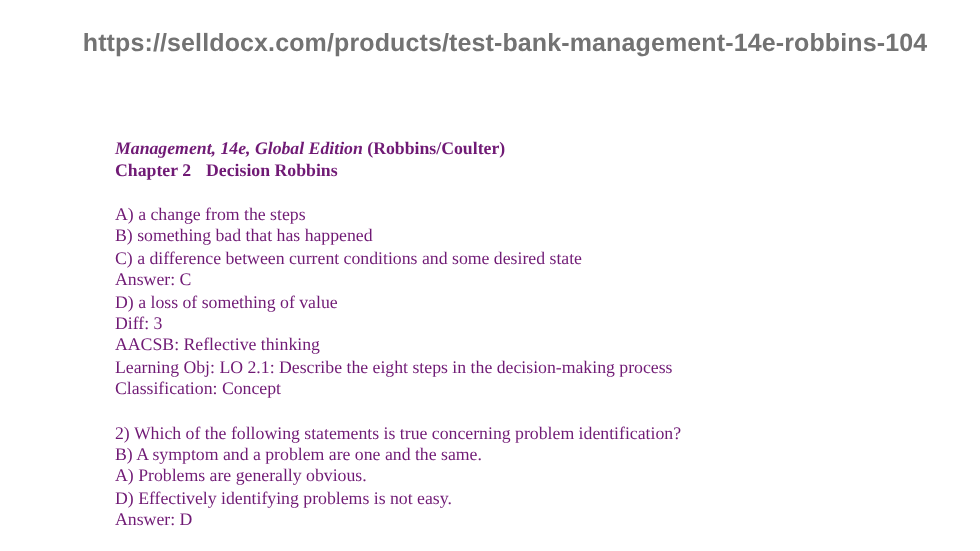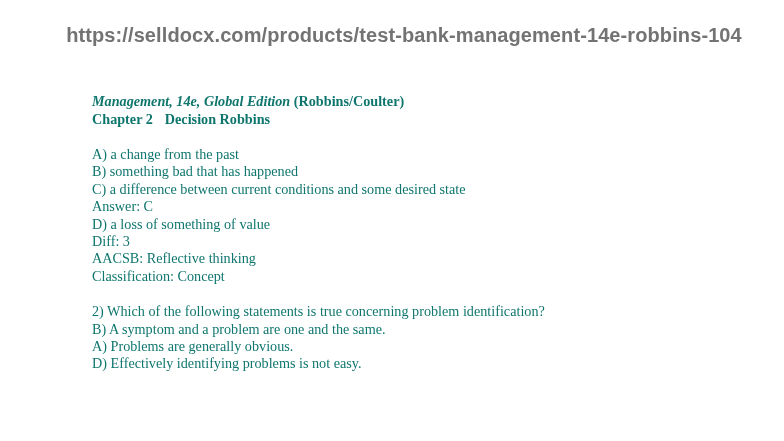--- a/index.html
+++ b/index.html
@@ -24,25 +24,25 @@
       font-size: 20px;
       color: #737373;
       text-decoration: none;
       letter-spacing: 0.1px;
       line-height: 20px;
       padding-left: 12px;
     }
     .page {
       position: absolute;
       left: 92px;
-      top: 93px;
+      top: 111px;
       width: 660px;
       font-family: "Liberation Serif", serif;
       font-size: 14.2px;
-      color: #0f766e;
+      color: #701a75;
     }
     .heading-line {
       line-height: 17.5px;
       font-weight: bold;
       white-space: nowrap;
     }
     .heading-line .book-title {
       font-style: italic;
     }
     .heading-line .gap {
@@ -74,32 +74,34 @@
     <span class="book-title">Management, 14e, Global Edition</span>
     <span>(Robbins/Coulter)</span>
   </div>
   <div class="heading-line">
     <span>Chapter 2</span><span class="gap"></span><span>Decision Robbins</span>
   </div>
 
   <div class="spacer-heading"></div>
 
   <div class="question">
-    <div class="line">A) a change from the past</div>
+    <div class="line">A) a change from the steps</div>
     <div class="line">B) something bad that has happened</div>
     <div class="line">C) a difference between current conditions and some desired state</div>
     <div class="line">Answer:  C</div>
     <div class="line">D) a loss of something of value</div>
     <div class="line">Diff: 3</div>
     <div class="line">AACSB:  Reflective thinking</div>
+    <div class="line">Learning Obj:  LO 2.1: Describe the eight steps in the decision-making process</div>
     <div class="line">Classification:  Concept</div>
   </div>
 
   <div class="spacer-question"></div>
 
   <div class="question">
     <div class="line">2) Which of the following statements is true concerning problem identification?</div>
     <div class="line">B) A symptom and a problem are one and the same.</div>
     <div class="line">A) Problems are generally obvious.</div>
     <div class="line">D) Effectively identifying problems is not easy.</div>
+    <div class="line">Answer:  D</div>
   </div>
 
 </div>
 
 </body></html>

